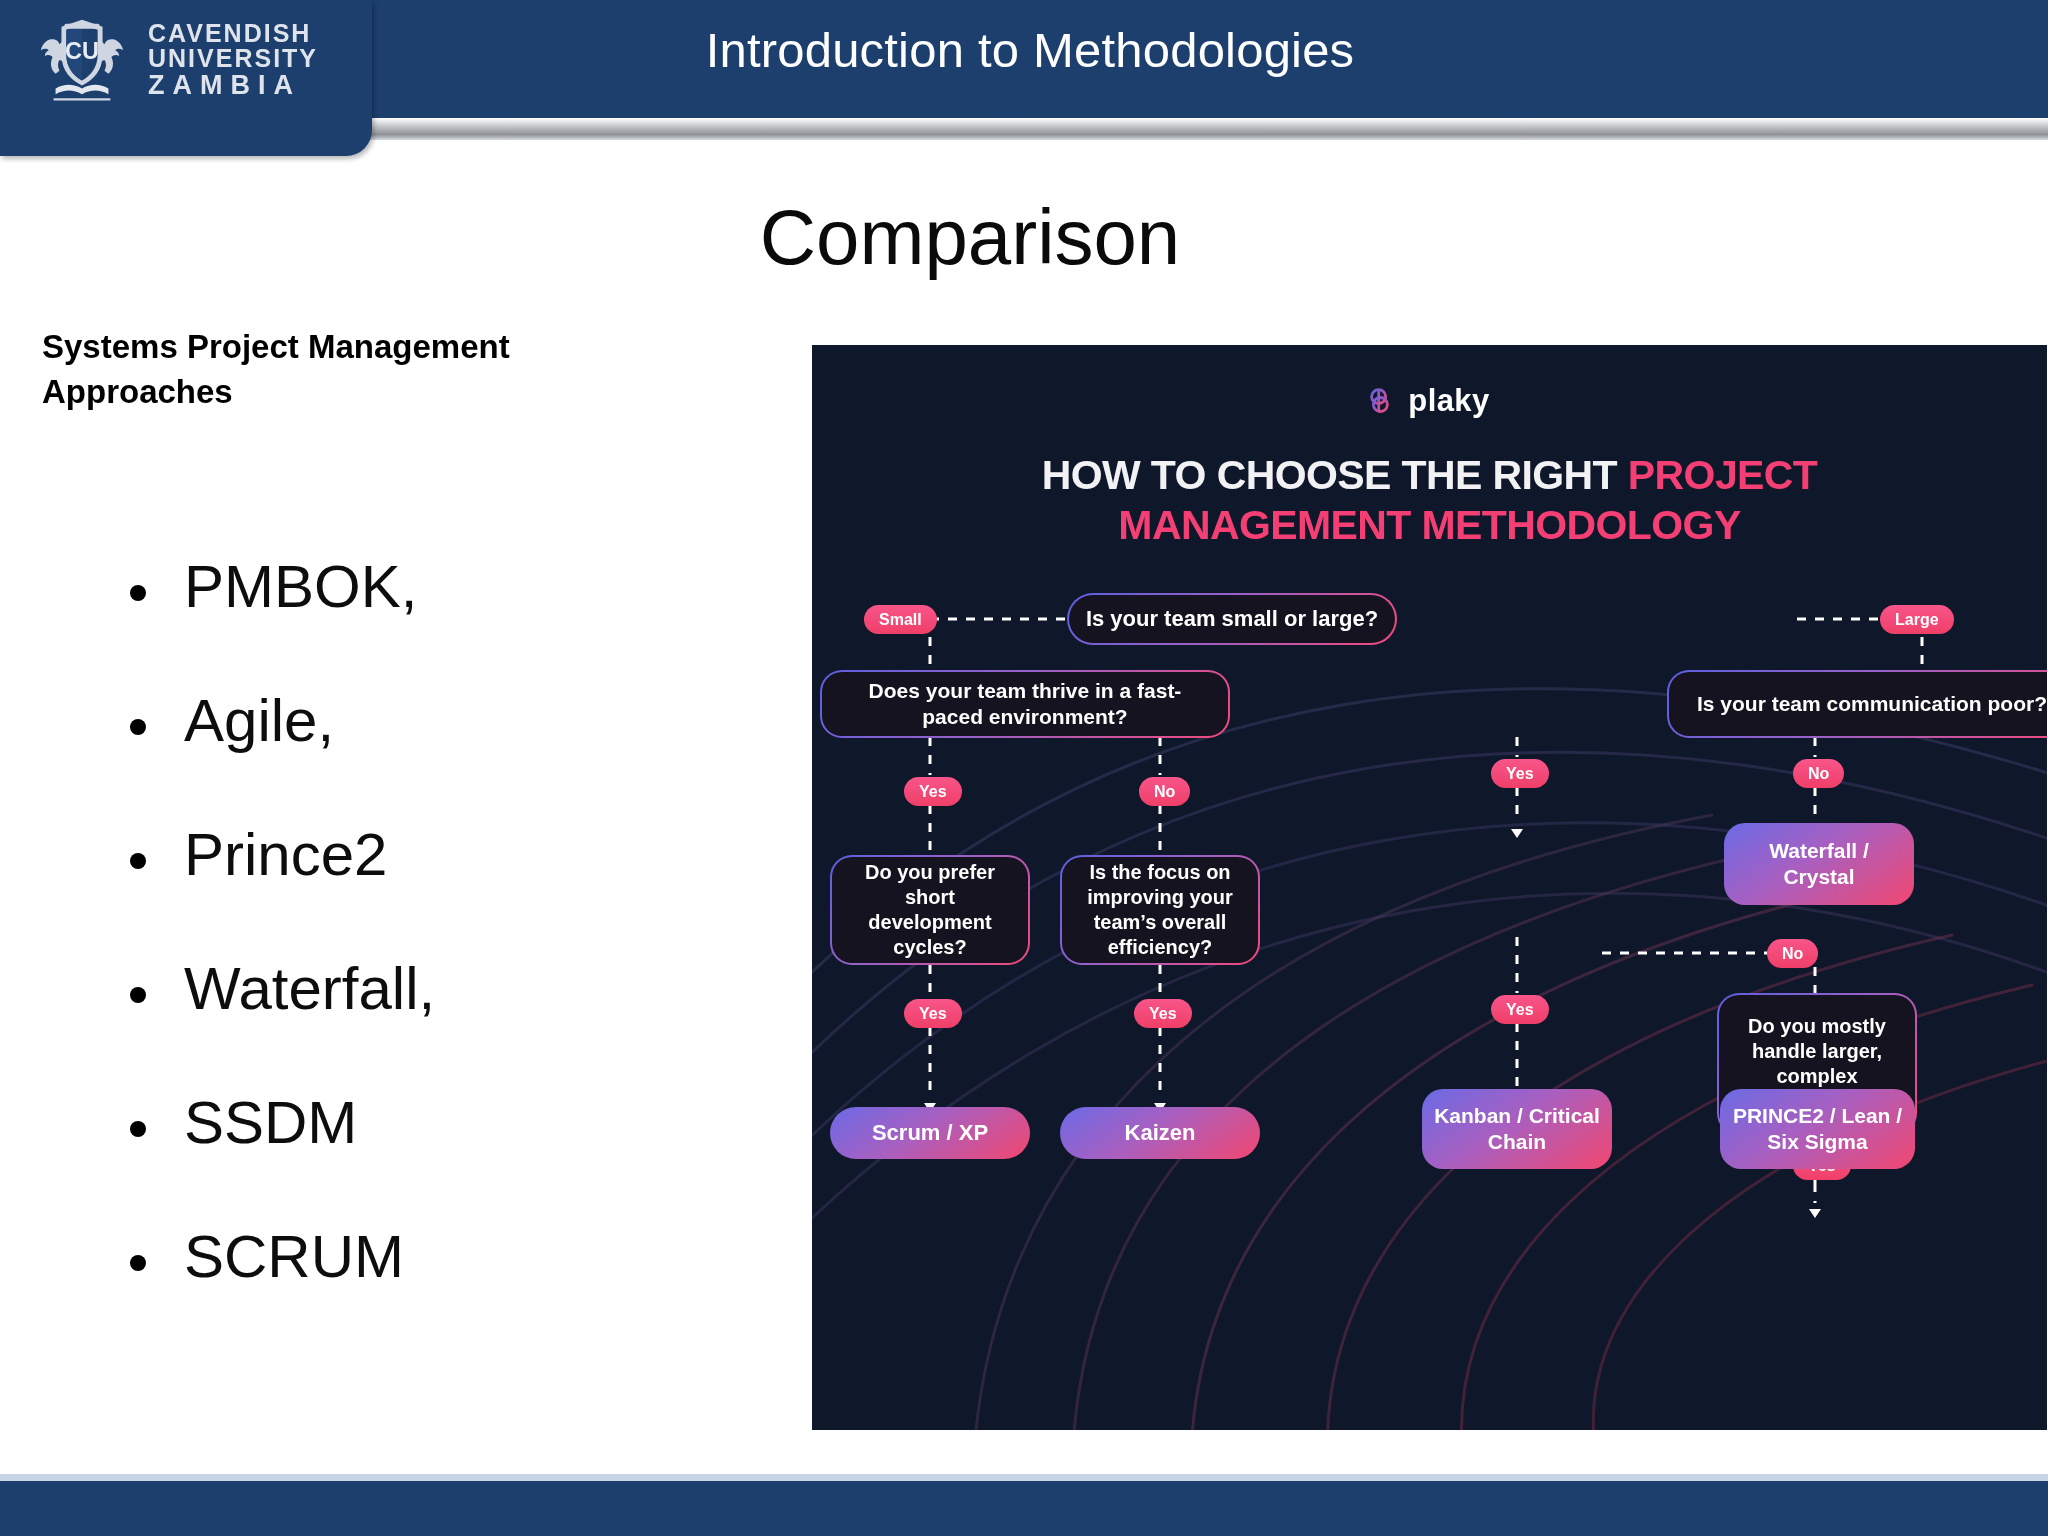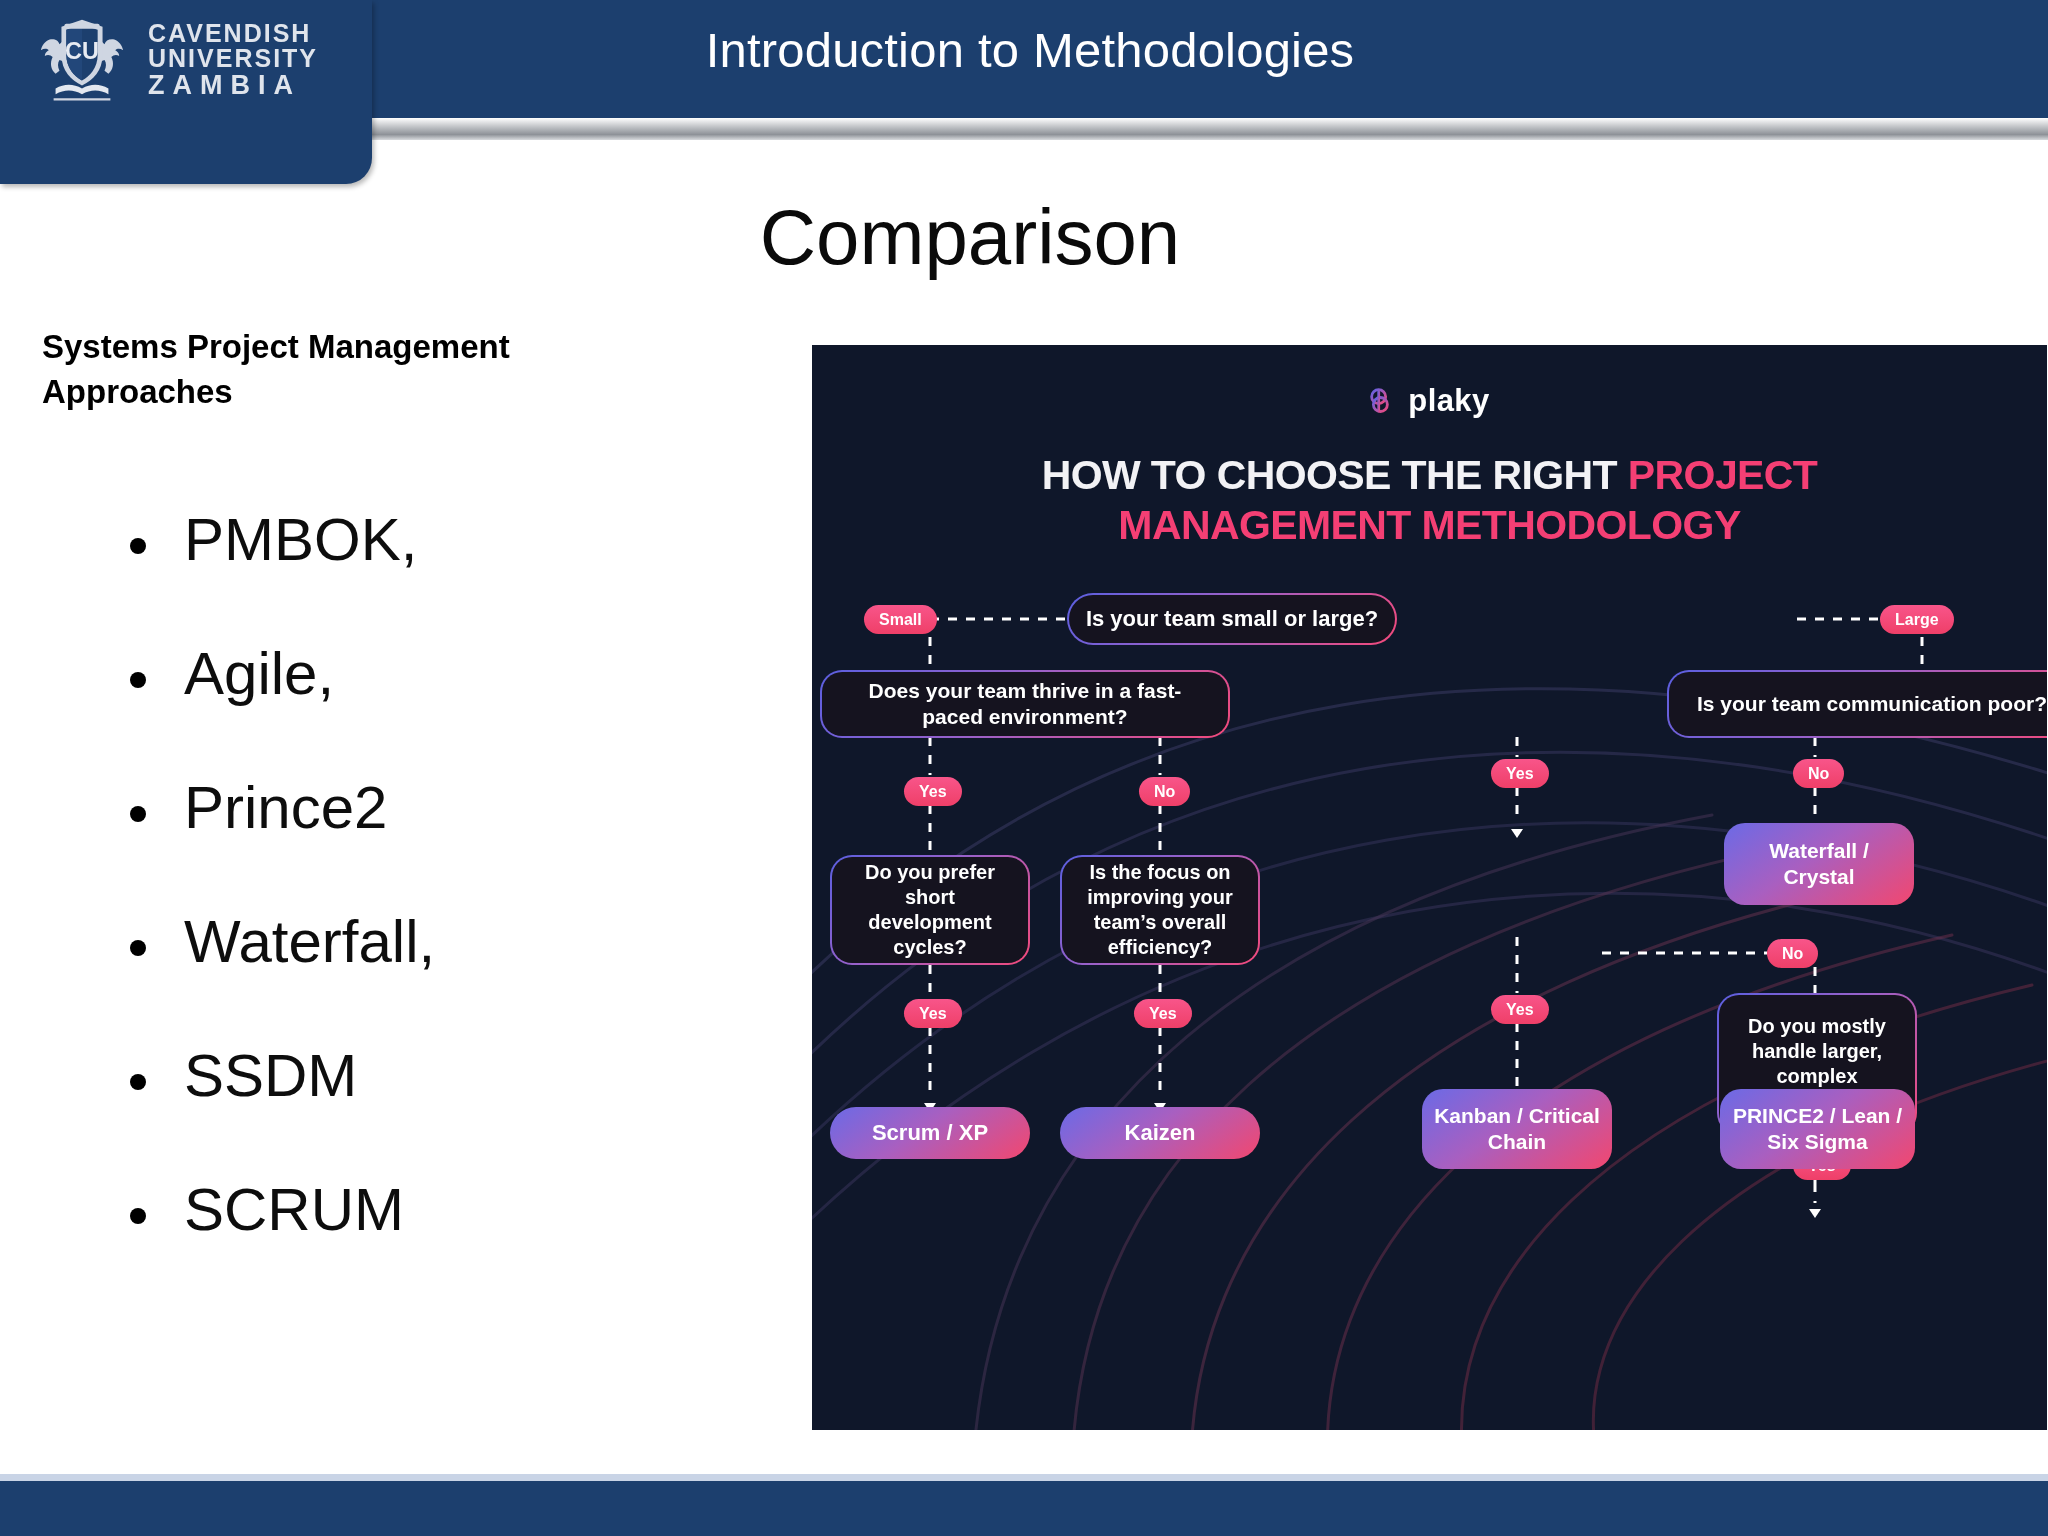--- a/index.html
+++ b/index.html
@@ -40,21 +40,21 @@
     font-family: "Liberation Sans", sans-serif;
     font-weight: 400;
     letter-spacing: 0.2px;
   }
 
   
   .logo-plate {
     position: absolute;
     left: 0; top: 0;
     width: 372px;
-    height: 184px;
+    height: 156px;
     background: #1c3f6e;
     border-bottom-right-radius: 26px;
     box-shadow: 2px 3px 5px rgba(0,0,0,0.28);
     z-index: 6;
   }
   .logo-inner {
     position: absolute;
     left: 28px; top: 12px;
     width: 330px; height: 96px;
     display: flex;
@@ -96,20 +96,21 @@
     list-style: none;
     margin: 0; padding: 0;
   }
   .bullet-list li {
     position: relative;
     font-size: 60px;
     color: #0d0d0d;
     line-height: 1.0;
     margin-bottom: 74px;
     padding-left: 66px;
+    margin-top: 47px;
   }
   .bullet-list li::before {
     content: "";
     position: absolute;
     left: 12px; top: 28px;
     width: 16px; height: 16px;
     border-radius: 50%;
     background: #000;
   }
 

